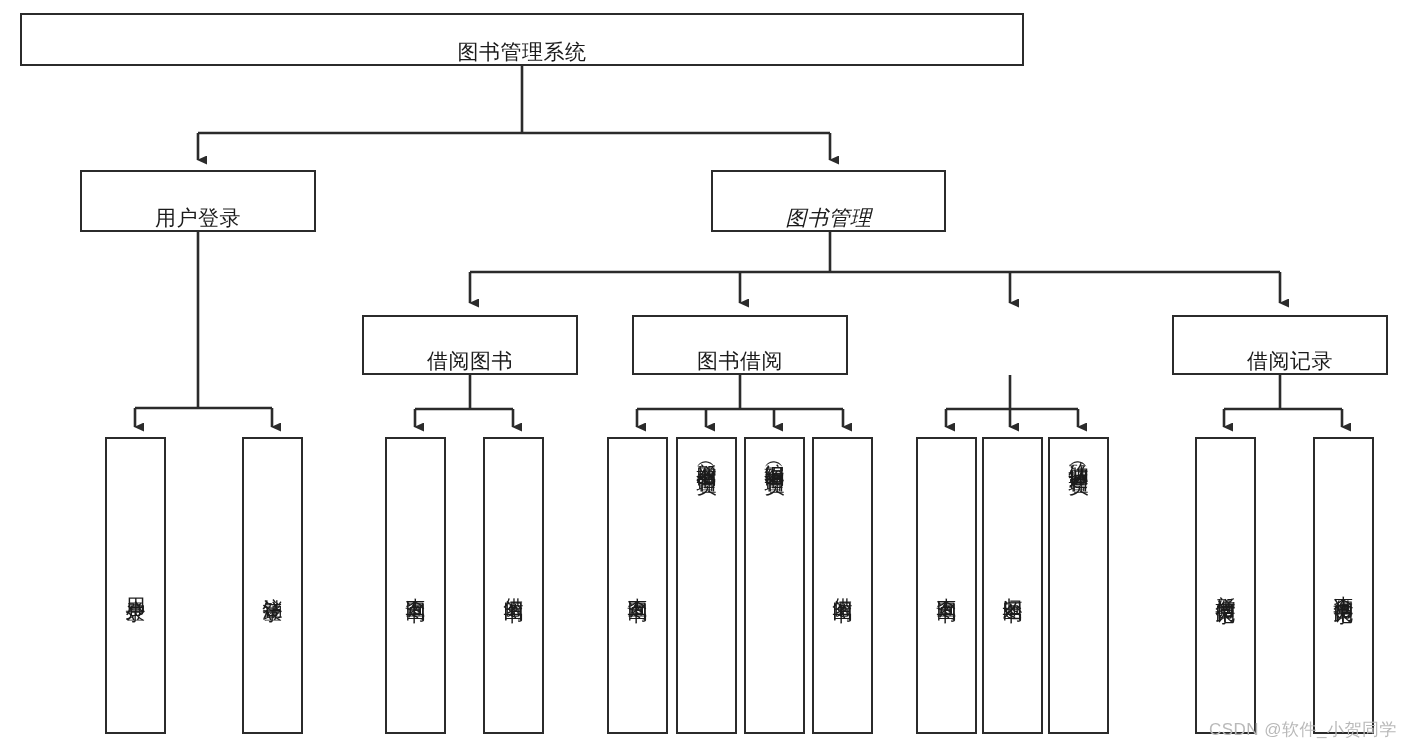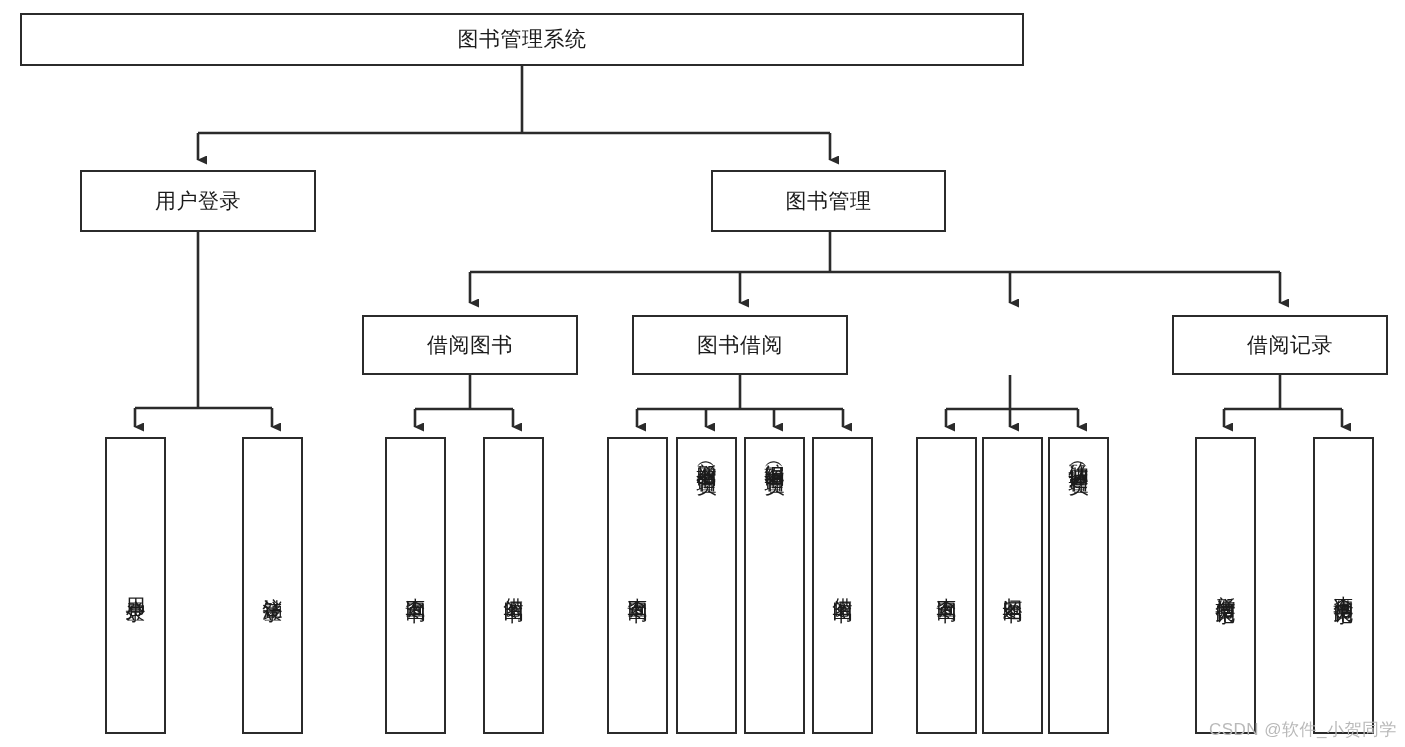--- a/index.html
+++ b/index.html
@@ -26,21 +26,21 @@
     width: 1405px;
     height: 747px;
     pointer-events: none;
   }
   .node {
     position: absolute;
     box-sizing: border-box;
     background: #ffffff;
     border: 2.5px solid #2b2b2b;
     display: flex;
-    align-items: center;
+    align-items: flex-end;
     justify-content: center;
     z-index: 2;
   }
   .node .label {
     font-size: 21px;
     line-height: 1.15;
     color: #1b1b1b;
     letter-spacing: 0.5px;
     white-space: nowrap;
   }
@@ -127,21 +127,21 @@
     </g>
   </svg>
 
   <div class="node" style="left:20px; top:13px; width:1004px; height:53px;">
     <span class="label">图书管理系统</span>
   </div>
 
   <div class="node" style="left:80px; top:170px; width:236px; height:62px;">
     <span class="label">用户登录</span>
   </div>
-  <div class="node" style="left:711px; top:170px; width:235px; height:62px;">
+  <div class="node" style="left:711px; top:170px; width:235px; height:62px;font-style:italic;">
     <span class="label">图书管理</span>
   </div>
 
   <div class="node" style="left:362px; top:315px; width:216px; height:60px;">
     <span class="label">借阅图书</span>
   </div>
   <div class="node" style="left:632px; top:315px; width:216px; height:60px;">
     <span class="label">图书借阅</span>
   </div>
   <div class="node" style="left:1172px; top:315px; width:216px; height:60px;padding-left:20px;">

